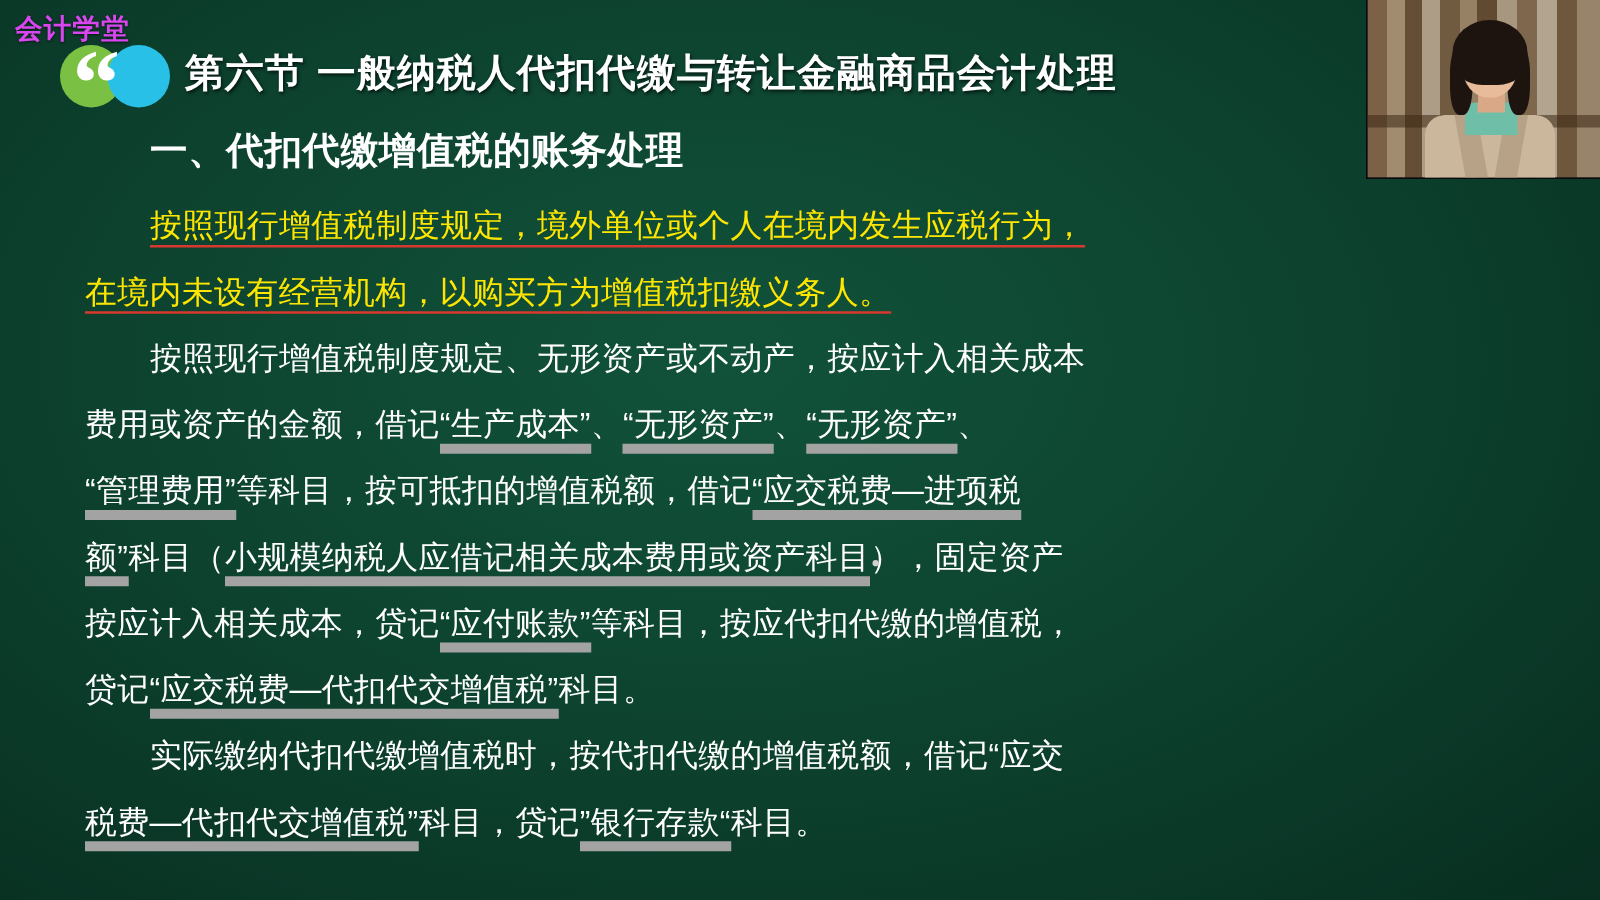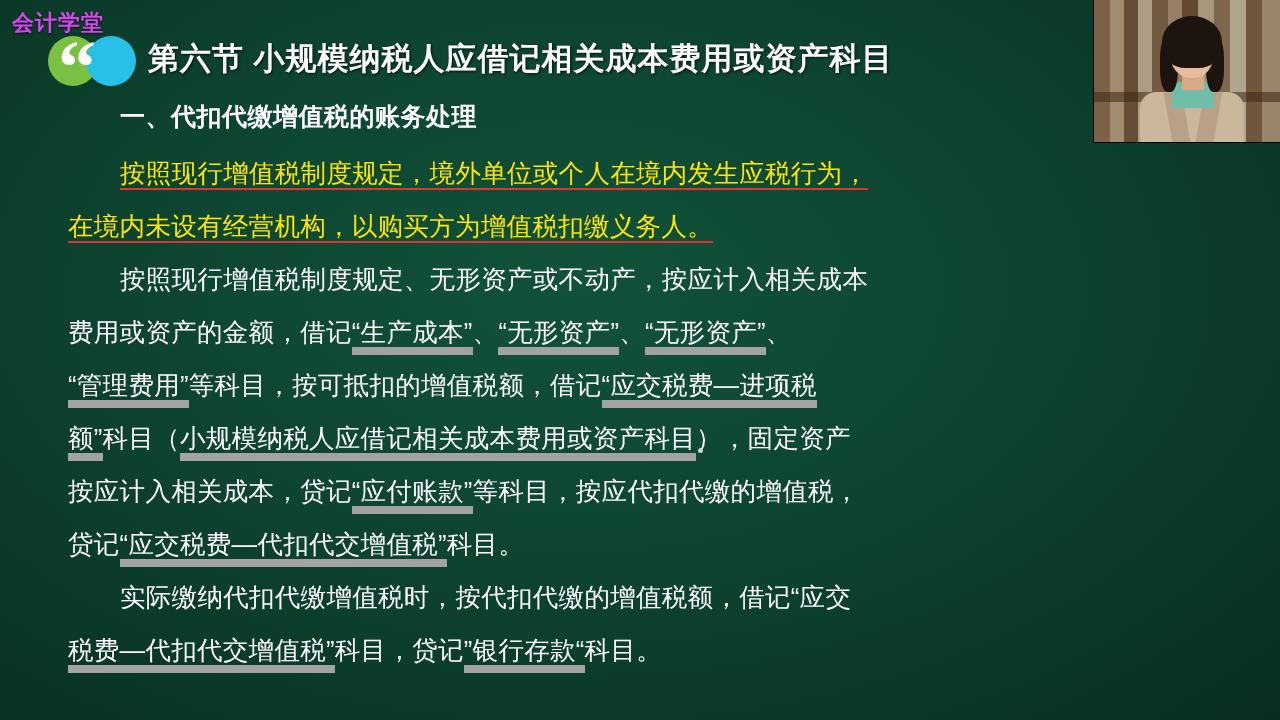--- a/index.html
+++ b/index.html
@@ -201,21 +201,21 @@
 
   
   #content {
     position: absolute;
     left: 0;
     top: 100px;
     width: 1280px;
   }
   .heading {
     color: #ffffff;
-    font-size: 25px;
+    font-size: 30px;
     font-weight: bold;
     margin: 0 0 14px 120px;
     letter-spacing: .5px;
   }
   p.para {
     margin: 0;
     padding: 0 300px 0 68px;
     color: #ffffff;
     font-size: 25.5px;
     line-height: 53px;
@@ -249,21 +249,21 @@
 
 <div id="slide">
 
   <div id="logo" class="layer">
     <div class="logo-text">会计学堂</div>
     <div class="dot-green"></div>
     <div class="dot-cyan"></div>
     <div class="quote-mark">“</div>
   </div>
 
-  <div id="title" class="layer">第六节 小规模纳税人应借记相关成本费用或资产科目</div>
+  <div id="title" class="layer">第六节 一般纳税人代扣代缴与转让金融商品会计处理</div>
 
   <div id="video" class="layer">
     <div class="bg-books"></div>
     <div class="shelf"></div>
     <div class="body"></div>
     <div class="lapel-l"></div>
     <div class="lapel-r"></div>
     <div class="collar"></div>
     <div class="neck"></div>
     <div class="hair-side-l"></div>

